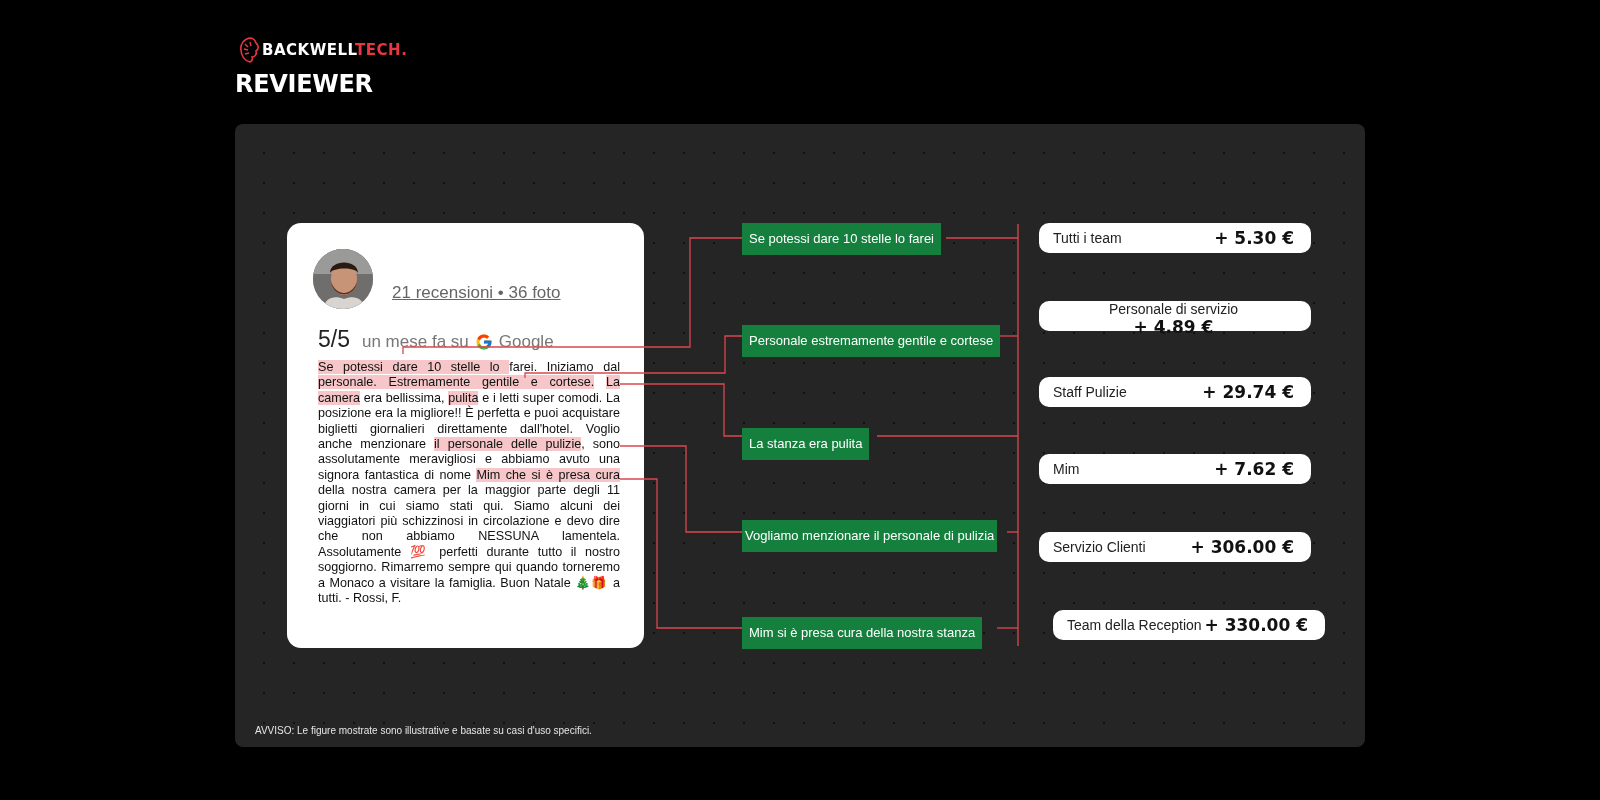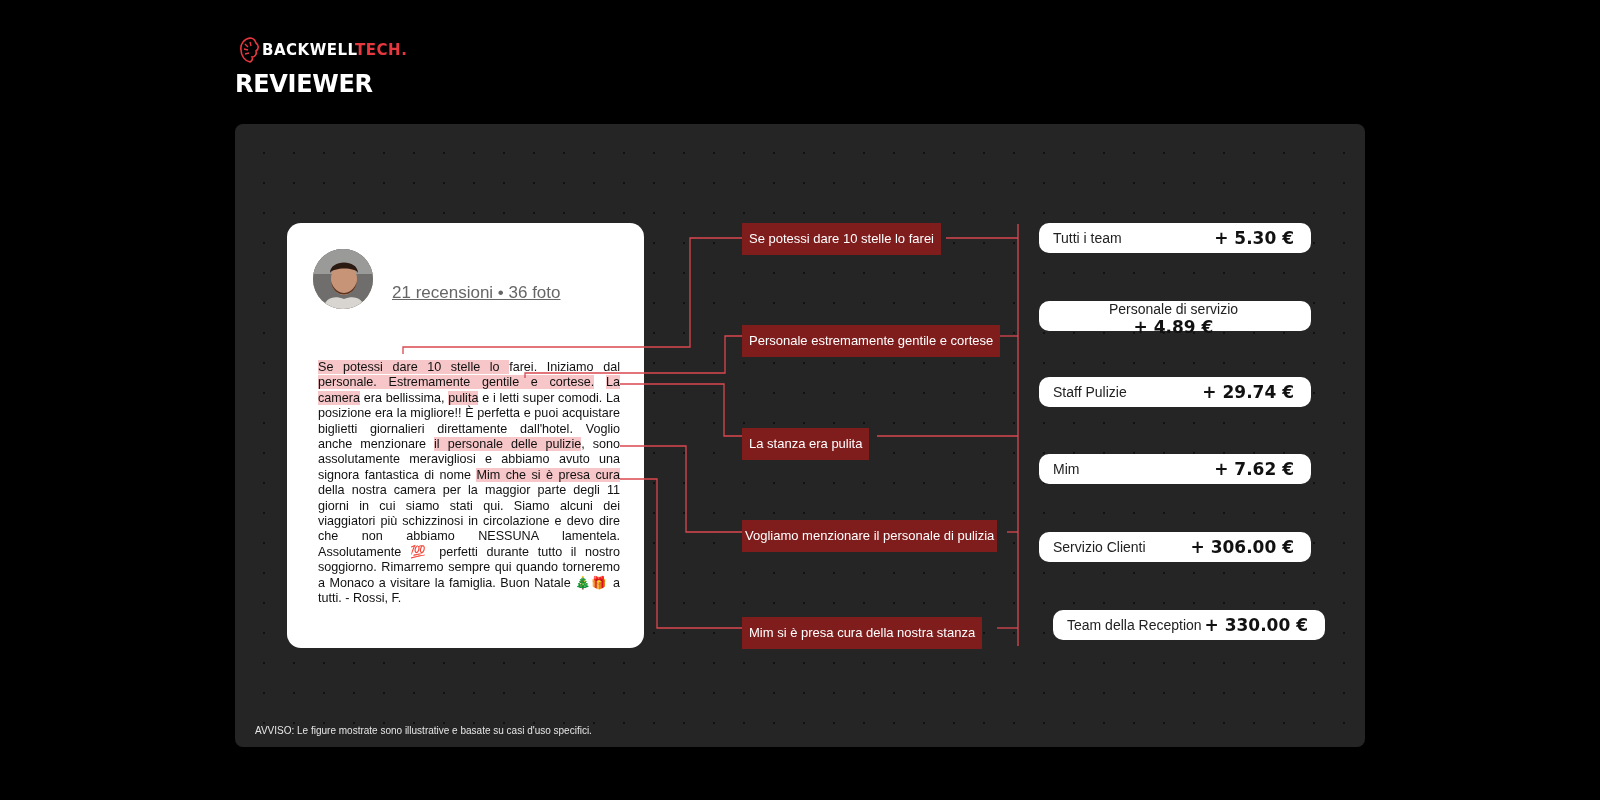--- a/index.html
+++ b/index.html
@@ -23,21 +23,21 @@
   .reviewer-meta { position: absolute; left: 105px; top: 60px; font-size: 17px; color: #666; text-decoration: underline; }
   .rating-row { position: absolute; left: 31px; top: 103px; display: flex; align-items: baseline; gap: 12px; }
   .rating { font-size: 23px; color: #222; }
   .rating-when { font-size: 17px; color: #777; display: flex; align-items: center; gap: 6px; }
   .g-icon { width: 18px; height: 18px; display: inline-block; }
   .review-text { position: absolute; left: 31px; top: 137px; width: 302px; font-size: 12.6px; line-height: 15.4px; text-align: justify; color: #111; }
   .hl { background: #f6c6c8; }
 
   .conn { position: absolute; left: 0; top: 0; width: 1600px; height: 800px; pointer-events: none; }
 
-  .quote { position: absolute; background: #7f1d1d; color: #fff; font-size: 13px; height: 32px; line-height: 32px; padding: 0 7px; white-space: nowrap; }
+  .quote { position: absolute; background: #15803d; color: #fff; font-size: 13px; height: 32px; line-height: 32px; padding: 0 7px; white-space: nowrap; }
 
   .team-card { position: absolute; left: 1039px; width: 272px; height: 30px; background: #fff; border-radius: 10px; color: #111; display: flex; align-items: center; justify-content: space-between; padding: 0 17px 0 14px; }
   .team-name { font-size: 14px; color: #222; }
   .team-amount { font-family: "DejaVu Sans", sans-serif; font-weight: bold; font-size: 17px; color: #111; }
 
   .disclaimer { position: absolute; left: 255px; top: 725px; font-size: 10px; color: #e6e6e6; }
 </style>
 </head>
 <body>
 
@@ -59,20 +59,33 @@
     <svg width="60" height="60" viewBox="0 0 60 60">
       <rect width="60" height="60" fill="#6f6e6c"></rect>
       <rect x="0" y="0" width="60" height="25" fill="#9a9a98"></rect>
       <ellipse cx="31" cy="30" rx="13" ry="16" fill="#c89478"></ellipse>
       <path d="M17 24 C17 10 45 10 45 24 C43 18 20 18 17 24 Z" fill="#2b1a12"></path>
       <path d="M18 32 C20 50 42 50 44 32 C42 40 36 44 31 44 C26 44 20 40 18 32 Z" fill="#5a3320"></path>
       <path d="M10 60 C12 48 22 46 31 50 C40 46 50 48 52 60 Z" fill="#d8d4cf"></path>
     </svg>
   </div>
   <div class="reviewer-meta">21 recensioni • 36 foto</div>
+  <div class="rating-row">
+    <span class="rating">5/5</span>
+    <span class="rating-when">
+      <span>un mese fa su</span>
+      <svg class="g-icon" viewBox="0 0 48 48">
+        <path fill="#FFC107" d="M43.6 20.1H42V20H24v8h11.3C33.7 32.7 29.2 36 24 36c-6.6 0-12-5.4-12-12s5.4-12 12-12c3.1 0 5.8 1.2 7.9 3l5.7-5.7C34 6.1 29.3 4 24 4 12.9 4 4 12.9 4 24s8.9 20 20 20 20-8.9 20-20c0-1.3-.1-2.6-.4-3.9z"></path>
+        <path fill="#FF3D00" d="M6.3 14.7l6.6 4.8C14.7 15.1 19 12 24 12c3.1 0 5.8 1.2 7.9 3l5.7-5.7C34 6.1 29.3 4 24 4 16.3 4 9.7 8.3 6.3 14.7z"></path>
+        <path fill="#4CAF50" d="M24 44c5.2 0 9.9-2 13.4-5.2l-6.2-5.2C29.2 35.1 26.7 36 24 36c-5.2 0-9.6-3.3-11.3-8l-6.5 5C9.5 39.6 16.2 44 24 44z"></path>
+        <path fill="#1976D2" d="M43.6 20.1H42V20H24v8h11.3c-.8 2.2-2.2 4.2-4.1 5.6l6.2 5.2C37 39.2 44 34 44 24c0-1.3-.1-2.6-.4-3.9z"></path>
+      </svg>
+      <span>Google</span>
+    </span>
+  </div>
   <div class="review-text" id="review-text"><span class="hl">Se potessi dare 10 stelle lo </span><span>farei. Iniziamo dal </span><span class="hl">personale. Estremamente gentile e cortese.</span><span> </span><span class="hl">La camera</span><span> era bellissima, </span><span class="hl">pulita</span><span> e i letti super comodi. La posizione era la migliore!! È perfetta e puoi acquistare biglietti giornalieri direttamente dall'hotel. Voglio anche menzionare </span><span class="hl">il personale delle pulizie</span><span>, sono assolutamente meravigliosi e abbiamo avuto una signora fantastica di nome </span><span class="hl">Mim che si è presa cura</span><span> della nostra camera per la maggior parte degli 11 giorni in cui siamo stati qui. Siamo alcuni dei viaggiatori più schizzinosi in circolazione e devo dire che non abbiamo NESSUNA lamentela. Assolutamente 💯 perfetti durante tutto il nostro soggiorno. Rimarremo sempre qui quando torneremo a Monaco a visitare la famiglia. Buon Natale 🎄🎁 a tutti. - Rossi, F.</span></div>
 </div>
 
 <svg class="conn" viewBox="0 0 1600 800">
   <g fill="none" stroke="#d9474f" stroke-width="1.3">
 
     <polyline points="403,354 403,347 690,347 690,238 742,238"></polyline>
 
     <polyline points="525,378 525,373 725,373 725,336 742,336"></polyline>
 

